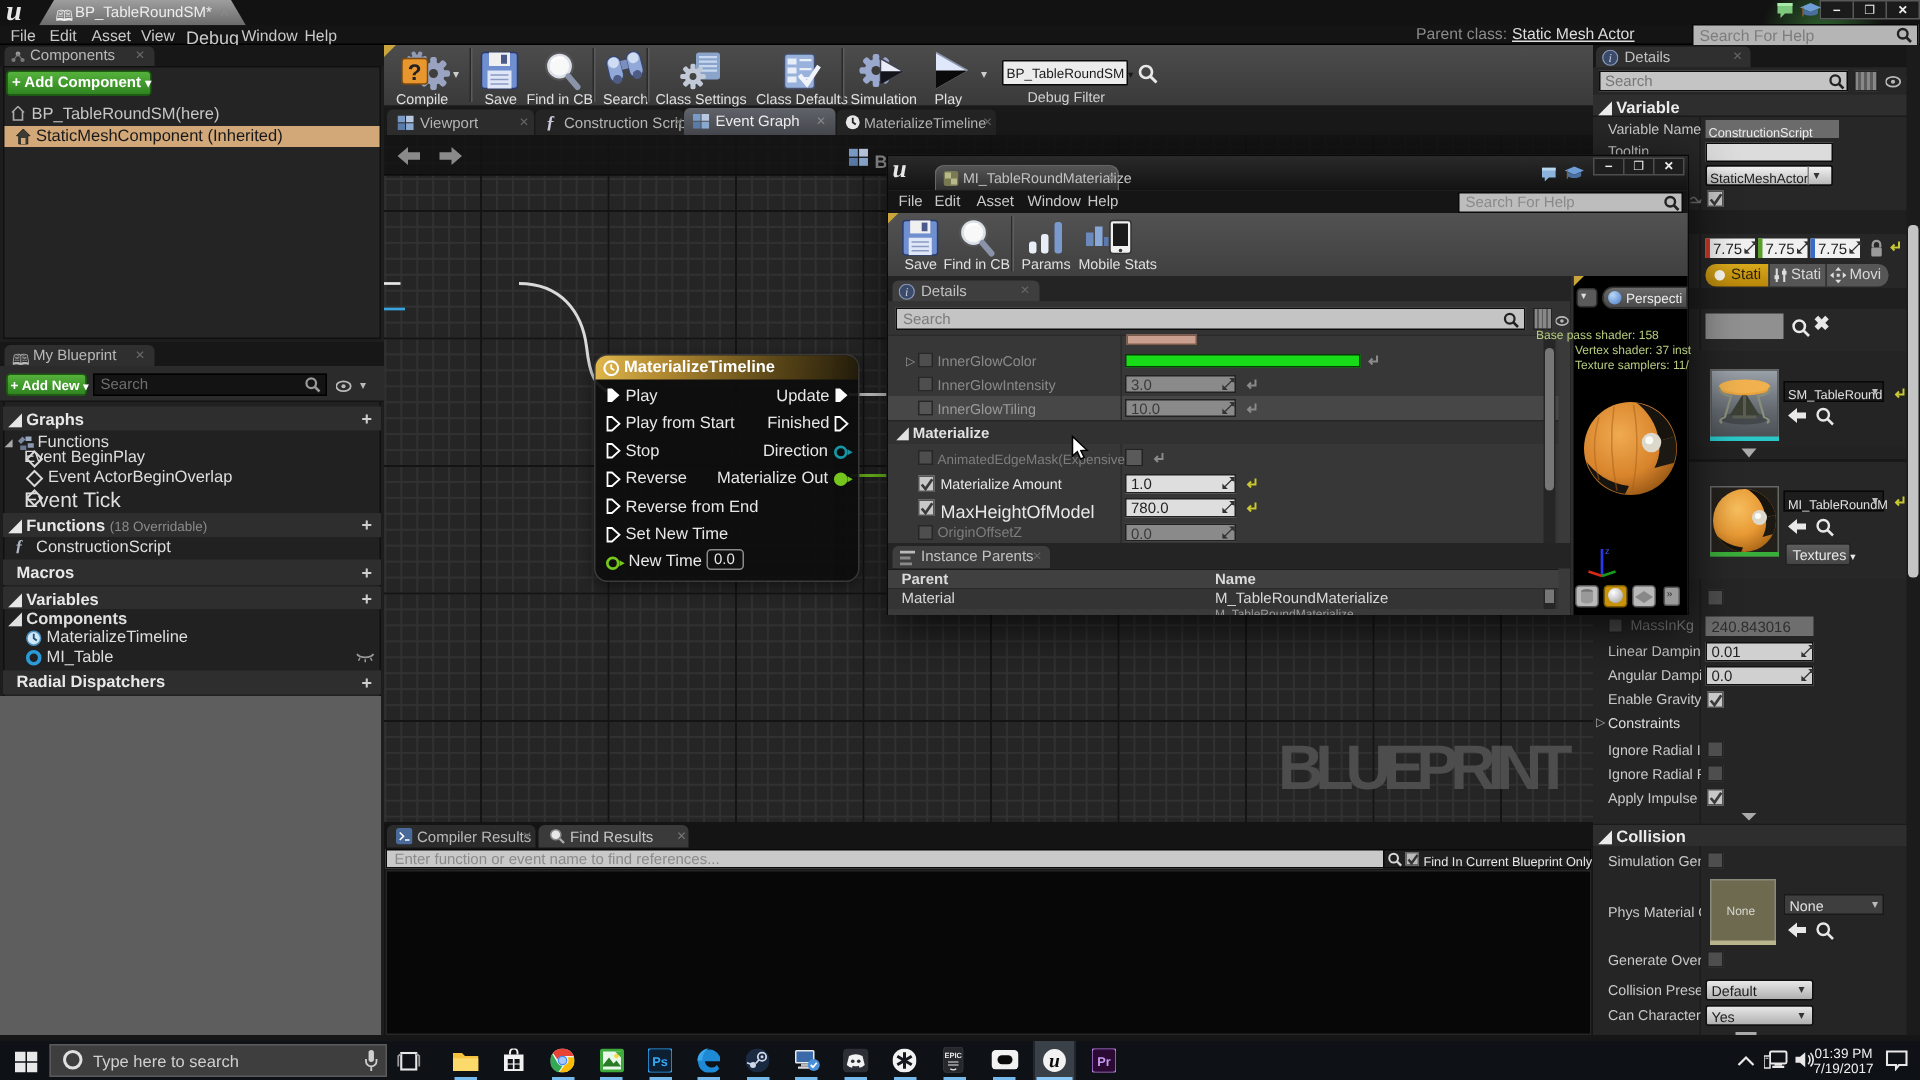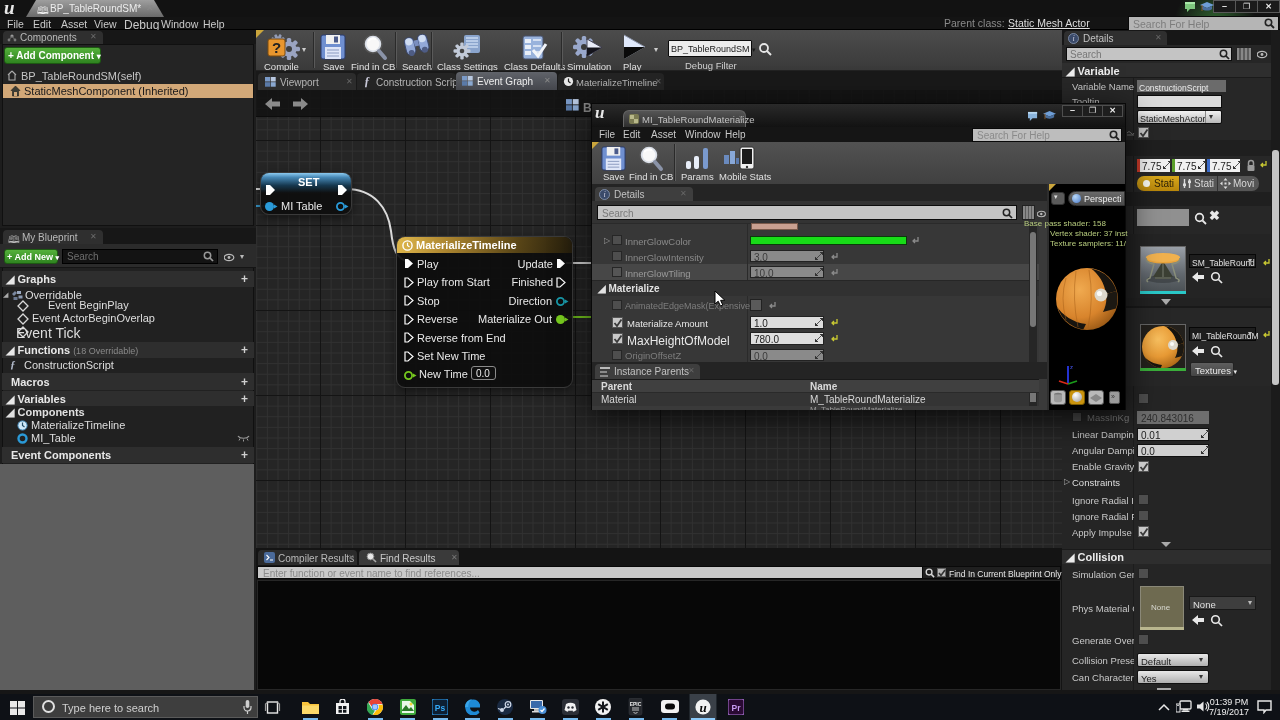--- a/index.html
+++ b/index.html
@@ -67,21 +67,21 @@
  <div class="tx" style="left:20px;top:2px;font-size:10px;color:#b9b9b9">Components</div>
  <div class="tx" style="left:90px;top:2px;font-size:8px;color:#6a6a6a">✕</div>
  <div class="a" style="left:2px;top:14px;width:252px;height:182px;background:#242424;border:1px solid #101010"></div>
 
  <div class="a" style="left:4px;top:17px;width:97px;height:17px;border-radius:3px;background:linear-gradient(180deg,#55b13b,#2f8420);border:1px solid #1d5a12"></div>
  <div class="tx" style="left:8px;top:20px;font-size:10px;font-weight:bold;color:#fff">+ Add Component <span style="font-size:8px">▾</span></div>
 
  <svg class="a" style="left:7px;top:40px" width="10" height="11" viewBox="0 0 10 11">
         <path d="M5 1 L9 5 M5 1 L1 5 M2 4 v6 h6 v-6" fill="none" stroke="#aaa" stroke-width="1.1"></path>
       </svg>
- <div class="tx" style="left:21px;top:40px;font-size:11px;color:#c6c6c6">BP_TableRoundSM(self)</div>
+ <div class="tx" style="left:21px;top:40px;font-size:11px;color:#c6c6c6">BP_TableRoundSM(here)</div>
  <div class="a" style="left:3px;top:54px;width:250px;height:14px;background:#d2a878"></div>
  <svg class="a" style="left:10px;top:55px" width="11" height="12" viewBox="0 0 11 12">
         <path d="M5.5 1 L10 5.5 H8.5 V11 H2.5 V5.5 H1 Z" fill="#3c3c34" stroke="#20201c" stroke-width=".6"></path>
         <rect x="4" y="7" width="3" height="4" fill="#d2a878"></rect>
       </svg>
  <div class="tx" style="left:24px;top:55px;font-size:11px;color:#18181a">StaticMeshComponent (Inherited)</div>
 
  <div class="a" style="left:0;top:198px;width:256px;height:16px;background:#171717"></div>
  <div class="a" style="left:3px;top:200px;width:100px;height:14px;background:#2f2f2f;border-radius:4px 4px 0 0"></div>
  <div class="tx" style="left:8px;top:202px;font-size:10px;color:#b9b9b9">🕮</div>
@@ -107,25 +107,25 @@
  <div class="hdr" style="left:2px;top:241px;width:252px;height:16px"></div>
  <div class="tx" style="left:6px;top:243px;font-size:11px;font-weight:bold;color:#e8e8e8">◢&nbsp;Graphs</div>
  <div class="plus" style="left:241px;top:242px">+</div>
  <div class="tx" style="left:3px;top:261px;font-size:7px;color:#aaa">◢</div>
       <svg class="a" style="left:12px;top:260px" width="12" height="11" viewBox="0 0 12 11">
         <path d="M0 4 l3-3 2 2 -3 3z" fill="#7a88a0"></path>
         <rect x="5" y="1" width="4" height="3" fill="#9aa8c0"></rect>
         <rect x="6.5" y="5.5" width="4" height="3" fill="#8a98b0"></rect>
         <rect x="1.5" y="7" width="4" height="3" fill="#6a7890"></rect>
       </svg>
- <div class="tx" style="left:25px;top:259px;font-size:11px;color:#dedede">Overridable</div>
+ <div class="tx" style="left:25px;top:259px;font-size:11px;color:#dedede">Functions</div>
  <svg class="a" style="left:17px;top:270px" width="12" height="12" viewBox="0 0 12 12">
         <path d="M6 1 L11 6 L6 11 L1 6 Z" fill="none" stroke="#d8d8d8" stroke-width="1.3"></path>
       </svg>
- <div class="tx" style="left:48px;top:269px;font-size:11px;color:#dedede">Event BeginPlay</div>
+ <div class="tx" style="left:16px;top:269px;font-size:11px;color:#dedede">Event BeginPlay</div>
  <svg class="a" style="left:17px;top:283px" width="12" height="12" viewBox="0 0 12 12">
         <path d="M6 1 L11 6 L6 11 L1 6 Z" fill="none" stroke="#d8d8d8" stroke-width="1.3"></path>
       </svg>
  <div class="tx" style="left:32px;top:282px;font-size:11px;color:#dedede">Event ActorBeginOverlap</div>
  <svg class="a" style="left:17px;top:296px" width="12" height="12" viewBox="0 0 12 12">
         <path d="M6 1 L11 6 L6 11 L1 6 Z" fill="none" stroke="#d8d8d8" stroke-width="1.3"></path>
       </svg>
  <div class="tx" style="left:16px;top:295px;font-size:14px;color:#dedede">Event Tick</div>
  <div class="hdr" style="left:2px;top:312px;width:252px;height:16px"></div>
  <div class="tx" style="left:6px;top:314px;font-size:11px;font-weight:bold;color:#e8e8e8">◢&nbsp;Functions <span style="font-weight:normal;font-size:9px;color:#8a8a8a">(18 Overridable)</span></div>
@@ -146,21 +146,21 @@
  <div class="tx" style="left:31px;top:389px;font-size:11px;color:#dedede">MaterializeTimeline</div>
  <svg class="a" style="left:17px;top:403px" width="11" height="11" viewBox="0 0 11 11">
         <circle cx="5.5" cy="5.5" r="4" fill="none" stroke="#2a9ad8" stroke-width="2.4"></circle>
       </svg>
  <div class="tx" style="left:31px;top:402px;font-size:11px;color:#dedede">MI_Table</div>
  <svg class="a" style="left:237px;top:405px" width="13" height="8" viewBox="0 0 13 8">
         <path d="M1 1 c2 3 9 3 11 0" fill="none" stroke="#9a9a9a" stroke-width="1.2"></path>
         <path d="M3 3.5l-1 2M6.5 4.5v2M10 3.5l1 2" stroke="#9a9a9a" stroke-width="1"></path>
       </svg>
  <div class="hdr" style="left:2px;top:417px;width:252px;height:16px"></div>
- <div class="tx" style="left:11px;top:419px;font-size:11px;font-weight:bold;color:#e8e8e8">Event Components</div>
+ <div class="tx" style="left:11px;top:419px;font-size:11px;font-weight:bold;color:#e8e8e8">Radial Dispatchers</div>
  <div class="plus" style="left:241px;top:418px">+</div>
  <div class="a" style="left:0;top:434px;width:254px;height:226px;background:#5e5e5e"></div>
 </div>
 </div>
 
 <div class="a" style="left:256px;top:30px;width:806px;height:41px;background:linear-gradient(180deg,#4c4c4c,#3a3a3a);border-bottom:1px solid #222">
  <svg class="a" style="left:0;top:0" width="8" height="8">
       <path d="M0 0 L8 0 L0 8 Z" fill="#caa53c"></path>
     </svg>
 
@@ -354,48 +354,30 @@
       <path d="M9 1 L16 7 L9 13 V9.5 H1 V4.5 H9 Z" fill="#8a8a8a"></path>
     </svg>
  <svg class="a" style="left:310px;top:9px" width="13" height="12" viewBox="0 0 11 10">
       <rect x="0" y="0" width="5" height="4.5" fill="#7a9ac8"></rect>
       <rect x="5.7" y="0" width="5" height="4.5" fill="#b8c8e0"></rect>
       <rect x="0" y="5.2" width="5" height="4.5" fill="#5a7aa8"></rect>
       <rect x="5.7" y="5.2" width="5" height="4.5" fill="#8aa8d0"></rect>
     </svg>
  <div class="tx" style="left:327px;top:11px;font-size:12px;font-weight:bold;color:#888">BP_TableRoundSM</div>
 
+ <div class="tx" style="left:596px;top:398px;font-size:42px;font-weight:bold;color:#4d4d4d;letter-spacing:-5.5px">BLUEPRINT</div>
 
  <svg class="a" style="left:0;top:0" width="806" height="458">
   <path d="M0 99 H11" stroke="#e8e8e8" stroke-width="1.8" fill="none"></path>
   <path d="M0 116 H14" stroke="#3aa4dc" stroke-width="1.8" fill="none"></path>
   <path d="M90 99 C 118 99 132 118 135 141 C 137 159 140 168 152 172" stroke="#dadada" stroke-width="2" fill="none"></path>
   <path d="M310 173 H345" stroke="#dadada" stroke-width="2" fill="none"></path>
   <path d="M311 227 H345" stroke="#76c81e" stroke-width="2" fill="none"></path>
  </svg>
 
- <div class="a" style="left:4px;top:82px;width:92px;height:43px;background:rgba(14,14,14,.94);border:1px solid #3a3a3a;border-radius:9px;box-shadow:0 3px 8px rgba(0,0,0,.5)">
-  <div class="a" style="left:0;top:0;width:90px;height:20px;border-radius:8px 8px 0 0;background:linear-gradient(180deg,#8ccaf0 0,#4687b4 22%,#16384f 62%,rgba(10,16,22,0) 100%)"></div>
-  <div class="tx" style="left:37px;top:3px;font-size:11px;font-weight:bold;color:#fff">SET</div>
-  <svg class="a" style="left:4px;top:11px" width="11" height="12" viewBox="0 0 11 12">
-        <path d="M1 1 H5 L10 6 L5 11 H1 Z" fill="#fff"></path>
-      </svg>
-  <svg class="a" style="left:76px;top:11px" width="11" height="12" viewBox="0 0 11 12">
-        <path d="M1 1 H5 L10 6 L5 11 H1 Z" fill="#fff"></path>
-      </svg>
-  <svg class="a" style="left:3px;top:28px" width="14" height="11" viewBox="0 0 14 11">
-        <circle cx="5.5" cy="5.5" r="4.5" fill="#2a9ad8"></circle>
-        <path d="M10 3.5 L13.5 5.5 L10 7.5" fill="#2a9ad8"></path>
-      </svg>
-  <div class="tx" style="left:20px;top:27px;font-size:11px;color:#e8e8e8">MI Table</div>
-  <svg class="a" style="left:74px;top:28px" width="14" height="11" viewBox="0 0 14 11">
-        <circle cx="5.5" cy="5.5" r="3.6" fill="none" stroke="#2a9ad8" stroke-width="1.8"></circle>
-        <path d="M10 3.5 L13.5 5.5 L10 7.5" fill="#2a9ad8"></path>
-      </svg>
- </div>
 
  <div class="a" style="left:140px;top:146px;width:177px;height:152px;background:rgba(13,13,13,.93);border:1px solid #3a3a3a;border-radius:9px;box-shadow:0 3px 10px rgba(0,0,0,.5)">
   <div class="a" style="left:0;top:0;width:175px;height:16px;border-radius:8px 8px 0 0;background:linear-gradient(100deg,#e0b84c,#ad8630 28%,#5a4617 68%,#241d0c)"></div>
   <svg class="a" style="left:5px;top:3px" width="11" height="11" viewBox="0 0 11 11">
         <circle cx="5.5" cy="5.5" r="4.6" fill="none" stroke="#fff" stroke-width="1.4"></circle>
         <path d="M5.5 2.8 v2.7 l2 1.4" stroke="#fff" stroke-width="1.2" fill="none"></path>
       </svg>
   <div class="tx" style="left:19px;top:2px;font-size:11px;font-weight:bold;color:#fff">MaterializeTimeline</div>
   <svg class="a" style="left:7px;top:21px" width="10" height="11" viewBox="0 0 10 11">
         <path d="M1 1 H4 L9 5.5 L4 10 H1 Z" fill="#fff"></path>

